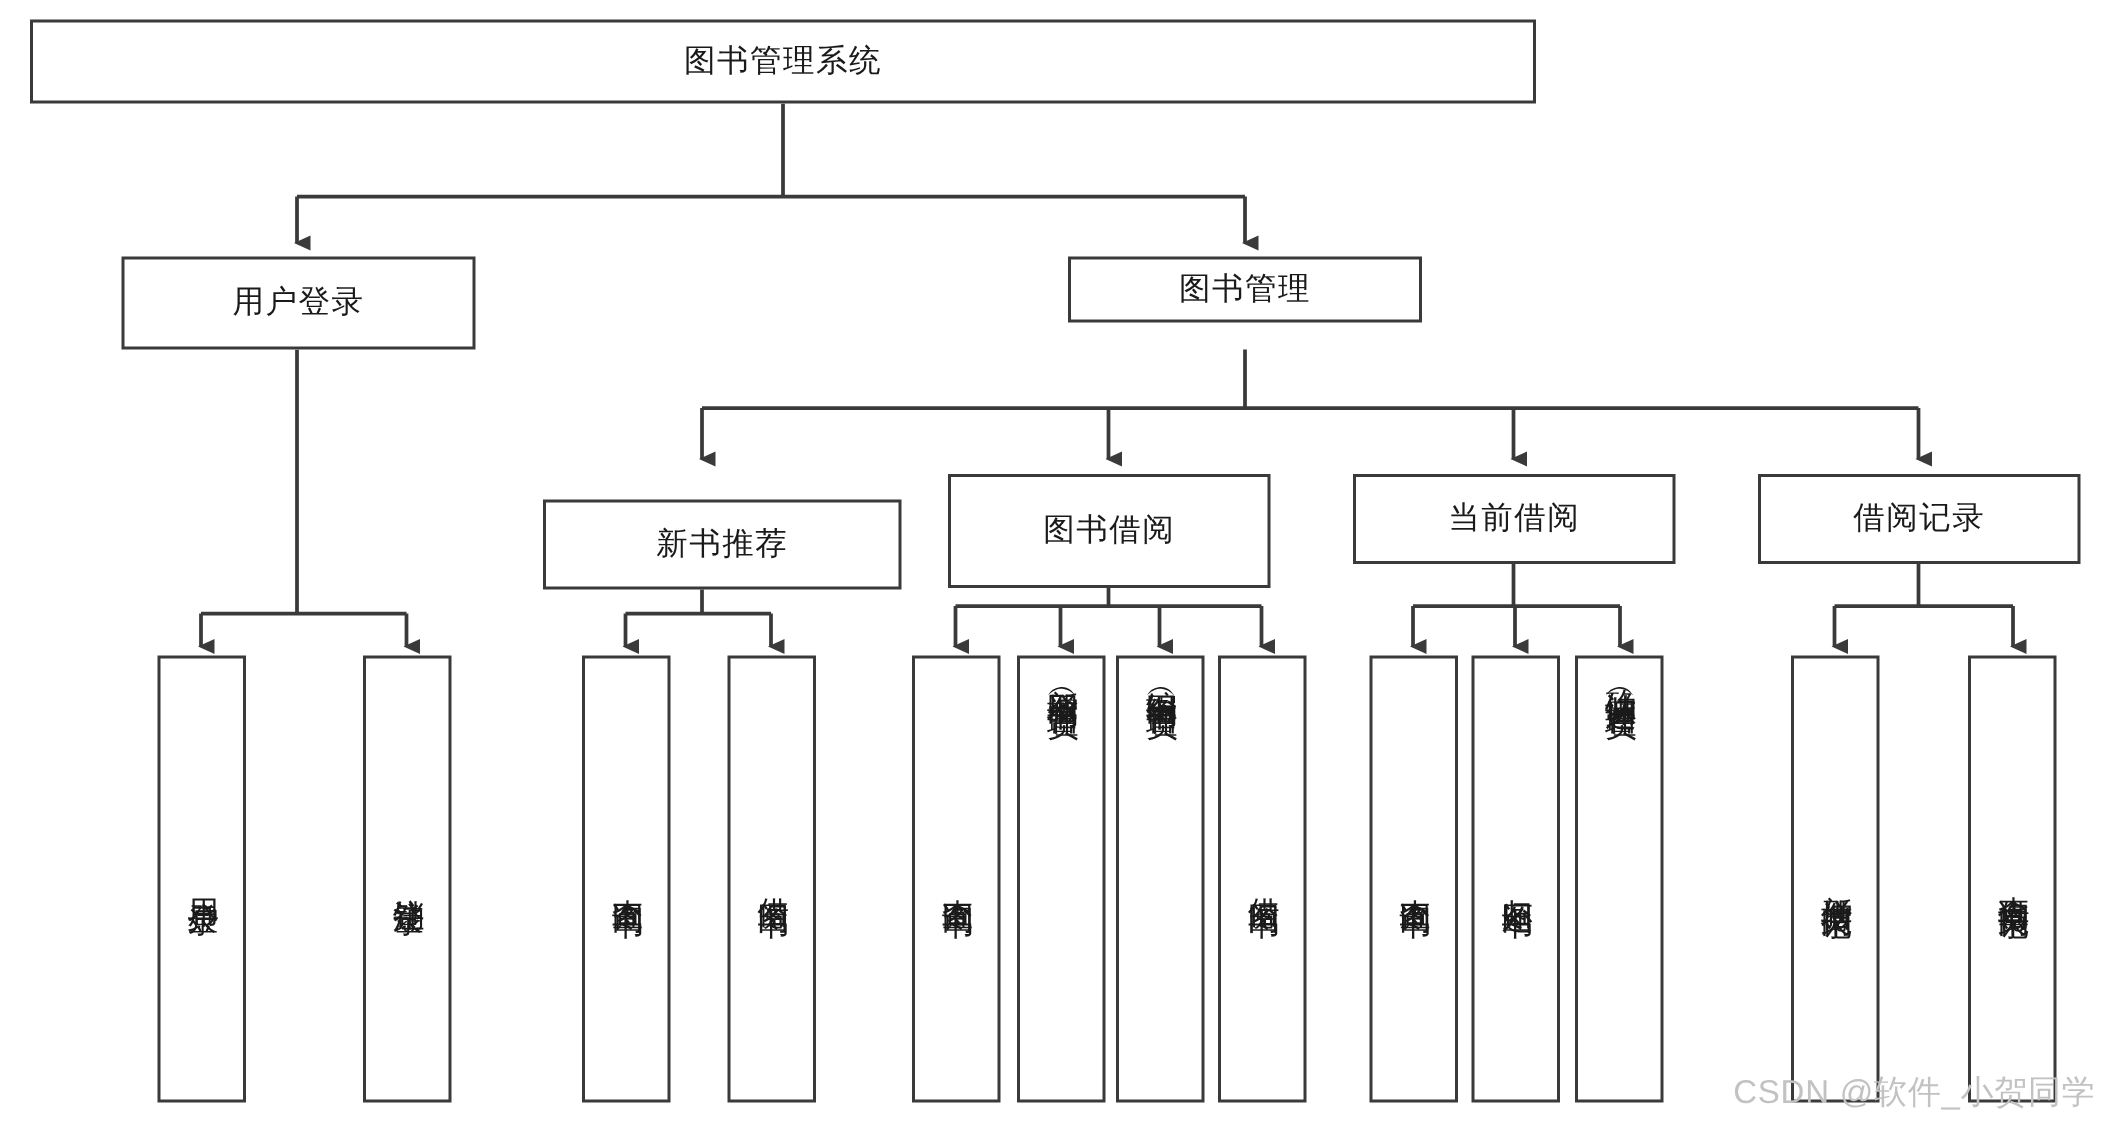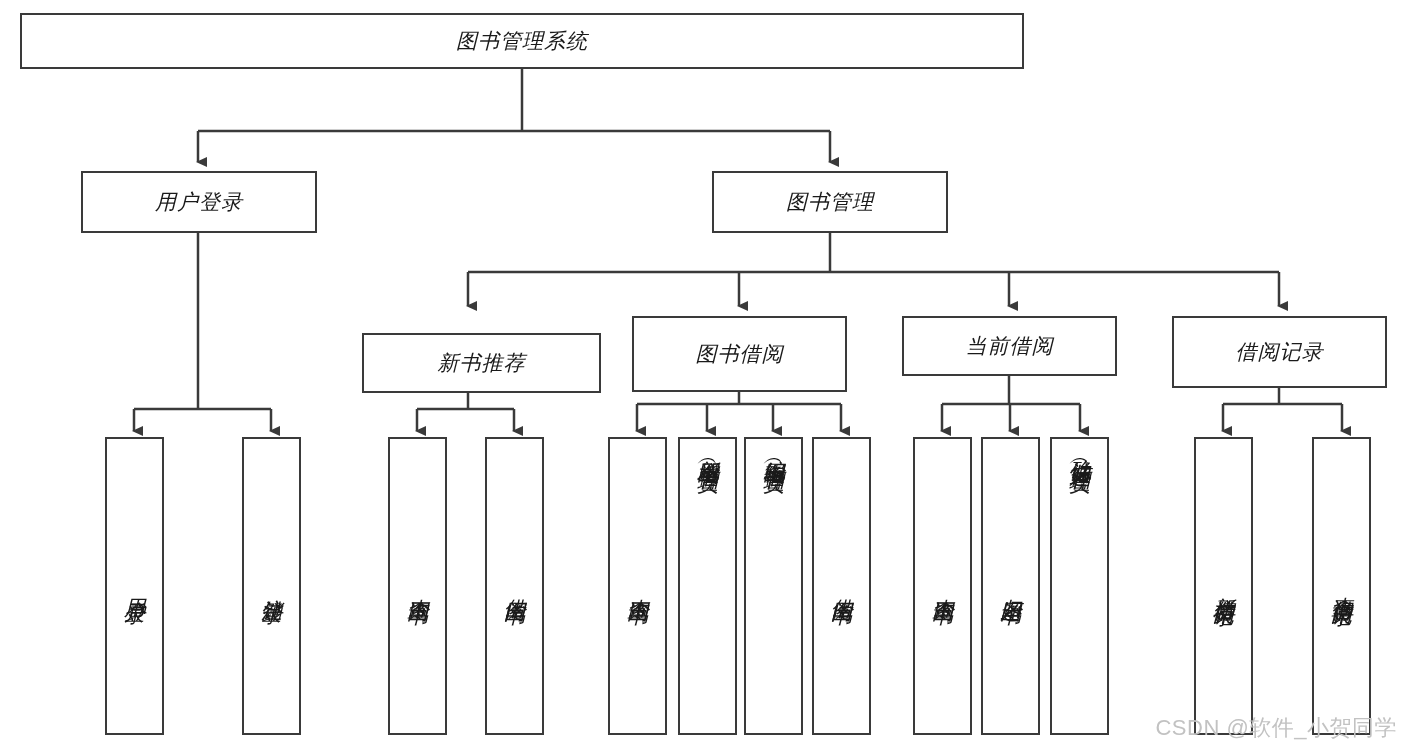--- a/index.html
+++ b/index.html
@@ -14,21 +14,20 @@
 
   .node{
     position:absolute;
     box-sizing:border-box;
     background:#ffffff;
     border:2px solid #3a3a3a;
     display:flex;
     align-items:center;
     justify-content:center;
     color:#1a1a1a;
-    font-style:italic;
   }
   .node .lbl{
     font-size:21px;
     line-height:1.25;
     letter-spacing:1px;
     white-space:nowrap;
   }
   
   .node.vert{
     align-items:flex-start;
@@ -111,34 +110,34 @@
     </g>
   </svg>
 
   <div class="node" style="left:20px;top:13px;width:1004px;height:56px;">
     <span class="lbl">图书管理系统</span>
   </div>
 
   <div class="node" style="left:81px;top:171px;width:236px;height:62px;">
     <span class="lbl">用户登录</span>
   </div>
-  <div class="node" style="left:712px;top:171px;width:236px;height:62px;">
+  <div class="node" style="left:712px;top:171px;width:236px;height:44px;">
     <span class="lbl">图书管理</span>
   </div>
 
   <div class="node" style="left:362px;top:333px;width:239px;height:60px;">
     <span class="lbl">新书推荐</span>
   </div>
   <div class="node" style="left:632px;top:316px;width:215px;height:76px;">
     <span class="lbl">图书借阅</span>
   </div>
   <div class="node" style="left:902px;top:316px;width:215px;height:60px;">
     <span class="lbl">当前借阅</span>
   </div>
-  <div class="node" style="left:1172px;top:316px;width:215px;height:72px;">
+  <div class="node" style="left:1172px;top:316px;width:215px;height:60px;">
     <span class="lbl">借阅记录</span>
   </div>
 
   <div class="node vert center" style="left:105px;top:437px;width:59px;height:298px;">
     <span class="lbl">用户登录</span>
   </div>
   <div class="node vert center" style="left:242px;top:437px;width:59px;height:298px;">
     <span class="lbl">注销登录</span>
   </div>
 

